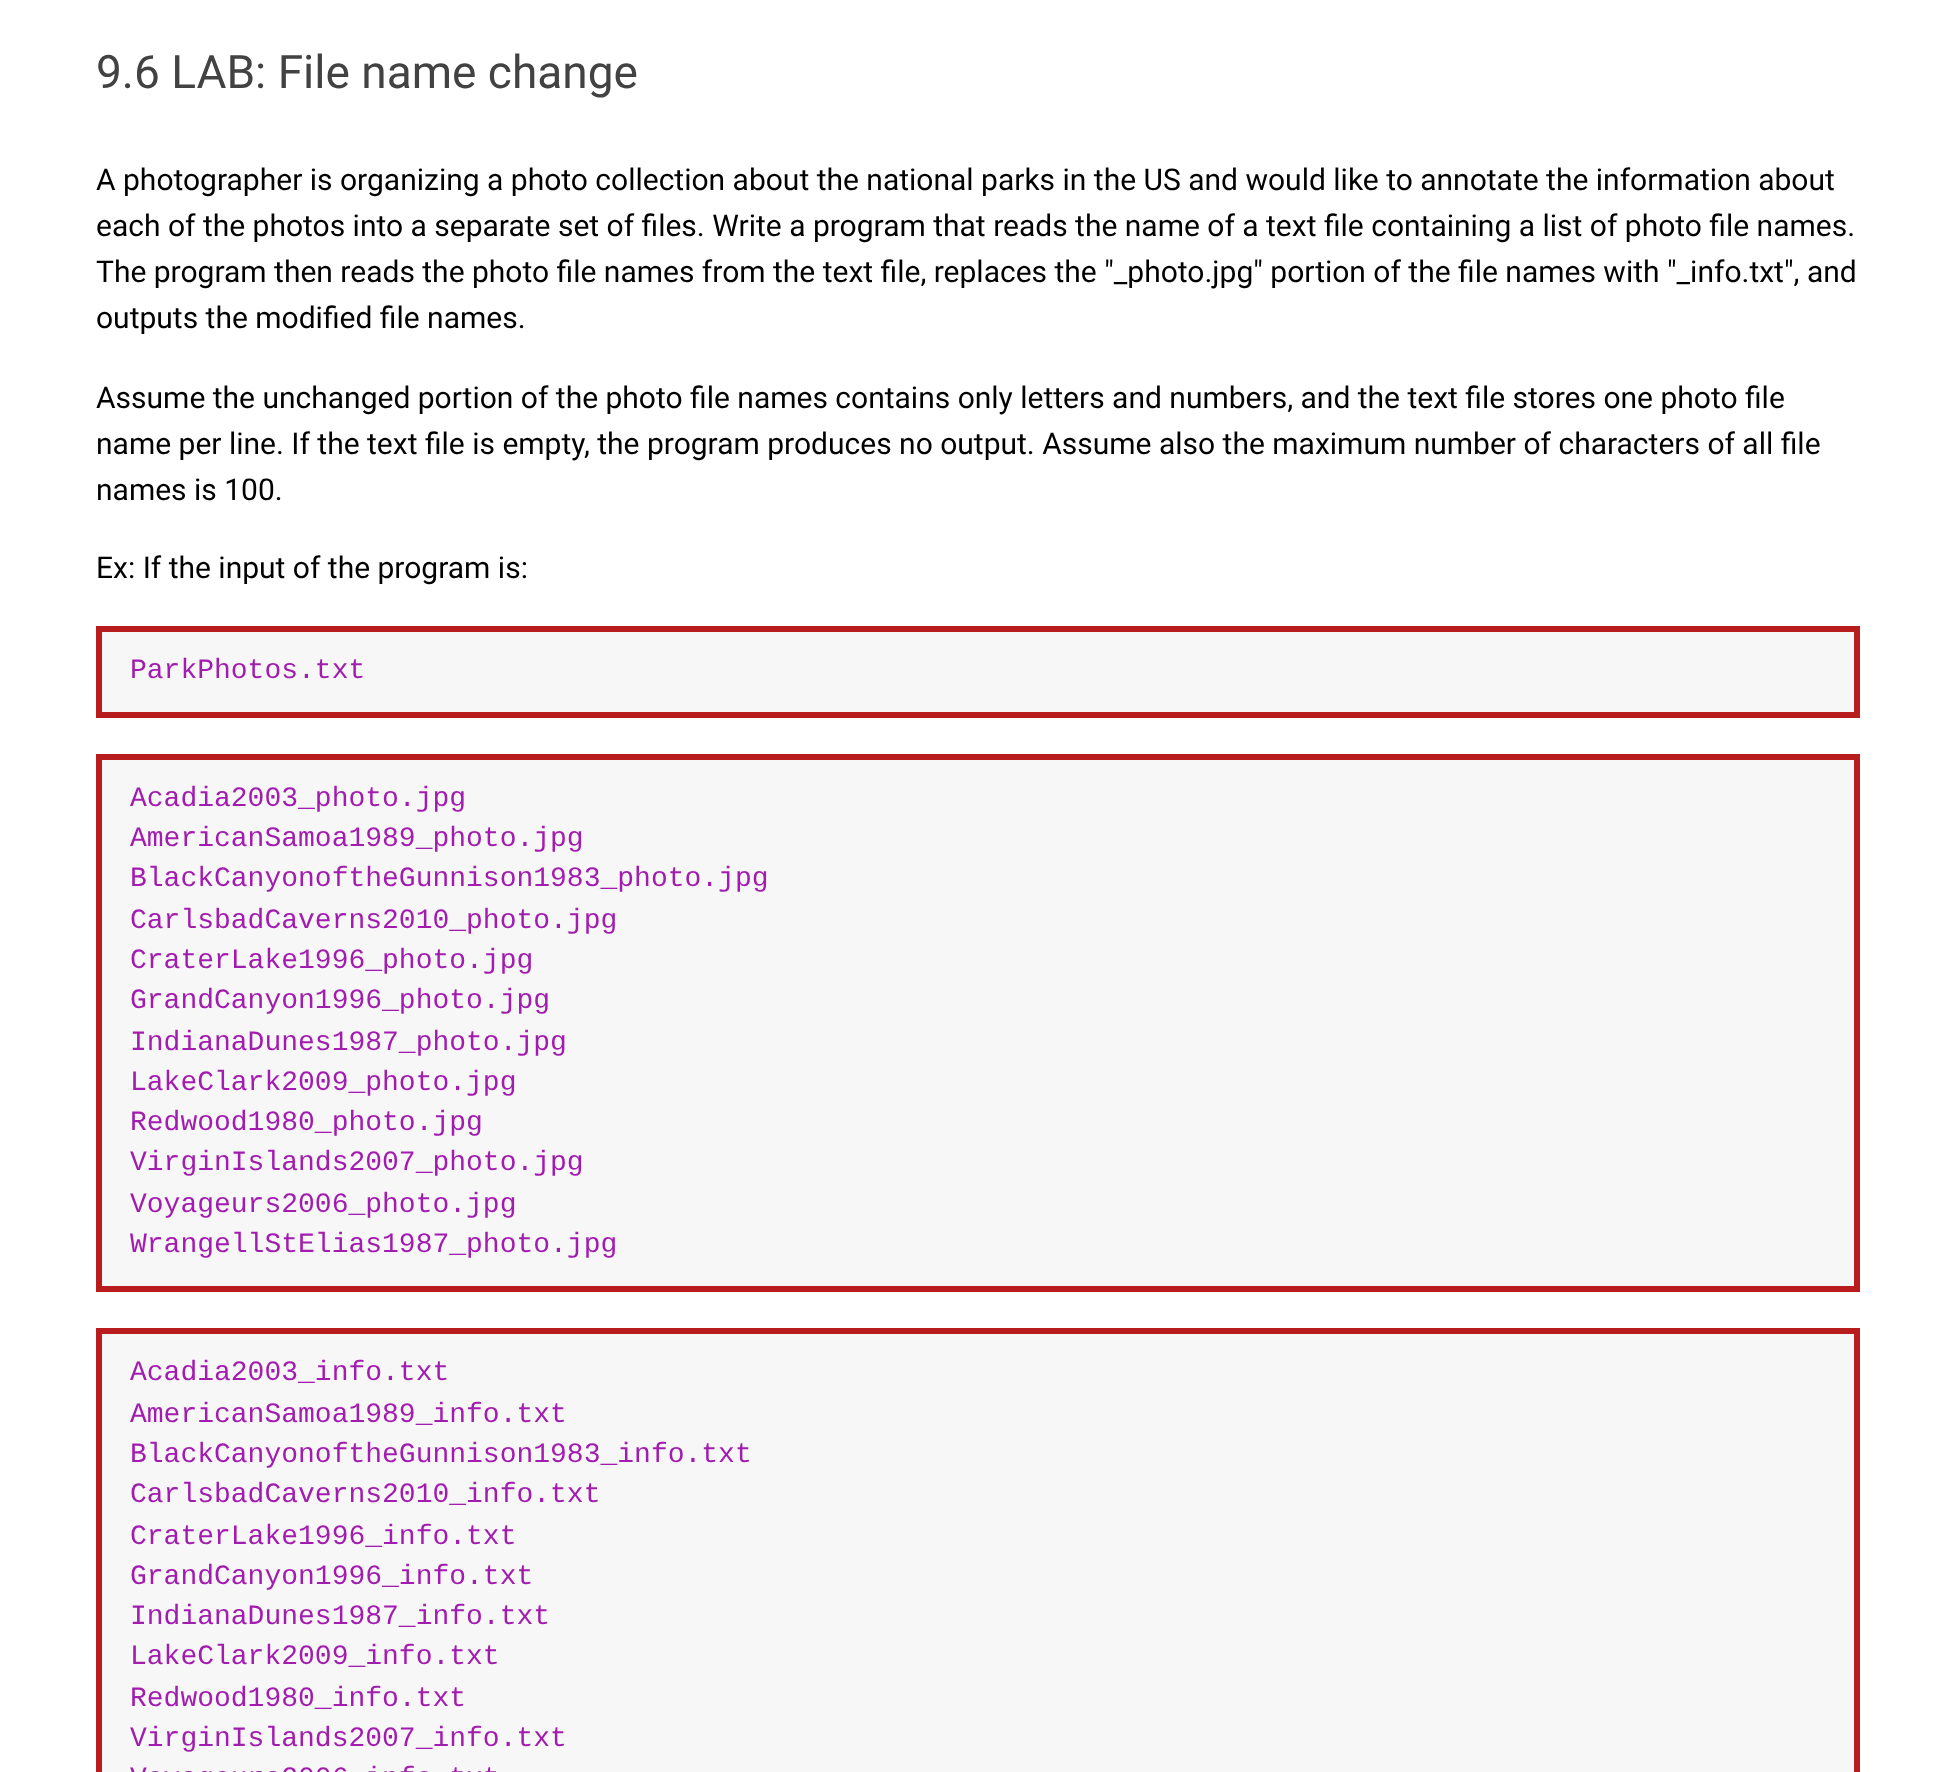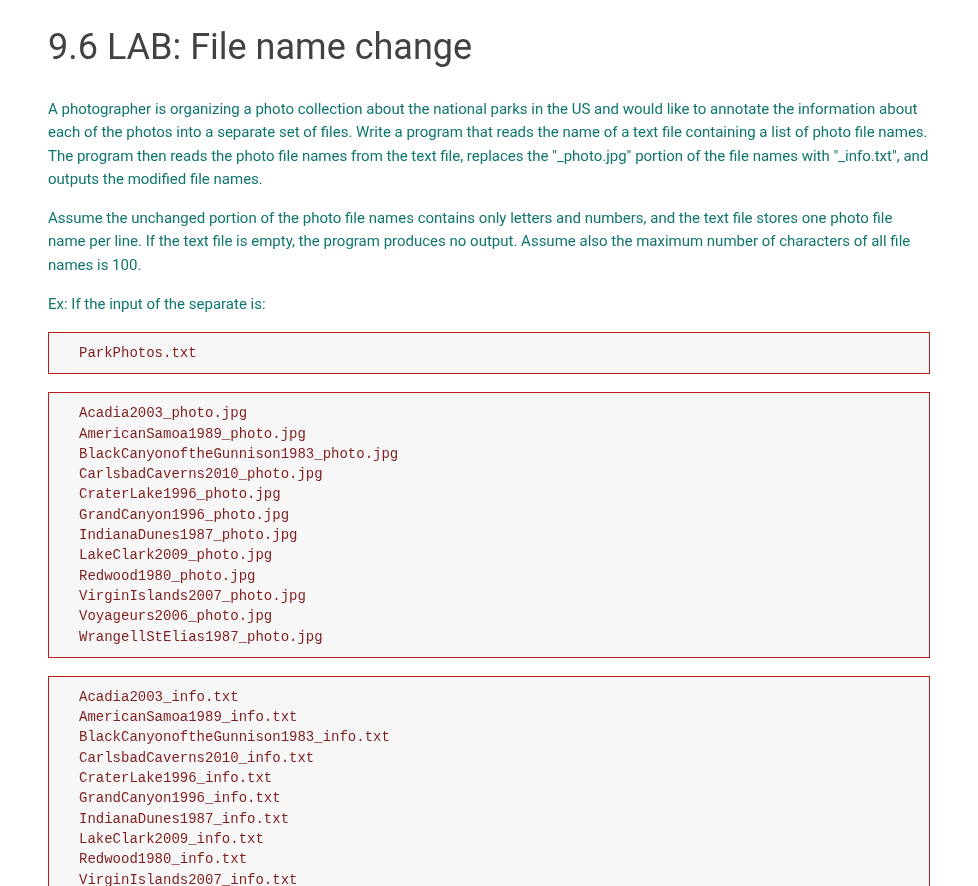--- a/index.html
+++ b/index.html
@@ -12,56 +12,56 @@
     background: #ffffff;
     color: #4a4a4a;
     font-size: 15px;
     line-height: 1.5;
   }
   .container {
     max-width: 978px;
     padding: 20px 48px 20px 48px;
   }
   h1.title {
-    font-size: 36px;
+    font-size: 23px;
     font-weight: 400;
     color: #424242;
     margin: 0 0 24px 0;
   }
   p.body-text {
-    color: #0f766e;
+    color: #000000;
     margin: 0 0 16px 0;
     font-size: 15px;
     line-height: 1.55;
   }
   pre.code-block {
     background: #f7f7f7;
-    border: 1px solid #b91c1c;
-    padding: 10px 30px;
+    border: 3px solid #b91c1c;
+    padding: 10px 14px;
     margin: 8px 0 18px 0;
     font-family: "Courier New", Courier, monospace;
     font-size: 14px;
     line-height: 1.45;
-    color: #7f1d1d;
+    color: #a21caf;
     white-space: pre;
     overflow-x: auto;
   }
 </style>
 </head>
 <body>
 
 <div class="container">
 
   <h1 class="title">9.6 LAB: File name change</h1>
 
   <p class="body-text">A photographer is organizing a photo collection about the national parks in the US and would like to annotate the information about each of the photos into a separate set of files. Write a program that reads the name of a text file containing a list of photo file names. The program then reads the photo file names from the text file, replaces the "_photo.jpg" portion of the file names with "_info.txt", and outputs the modified file names.</p>
 
   <p class="body-text">Assume the unchanged portion of the photo file names contains only letters and numbers, and the text file stores one photo file name per line. If the text file is empty, the program produces no output. Assume also the maximum number of characters of all file names is 100.</p>
 
-  <p class="body-text">Ex: If the input of the separate is:</p>
+  <p class="body-text">Ex: If the input of the program is:</p>
 
   <pre class="code-block">ParkPhotos.txt</pre>
 
 
   <pre class="code-block">Acadia2003_photo.jpg
 AmericanSamoa1989_photo.jpg
 BlackCanyonoftheGunnison1983_photo.jpg
 CarlsbadCaverns2010_photo.jpg
 CraterLake1996_photo.jpg
 GrandCanyon1996_photo.jpg

